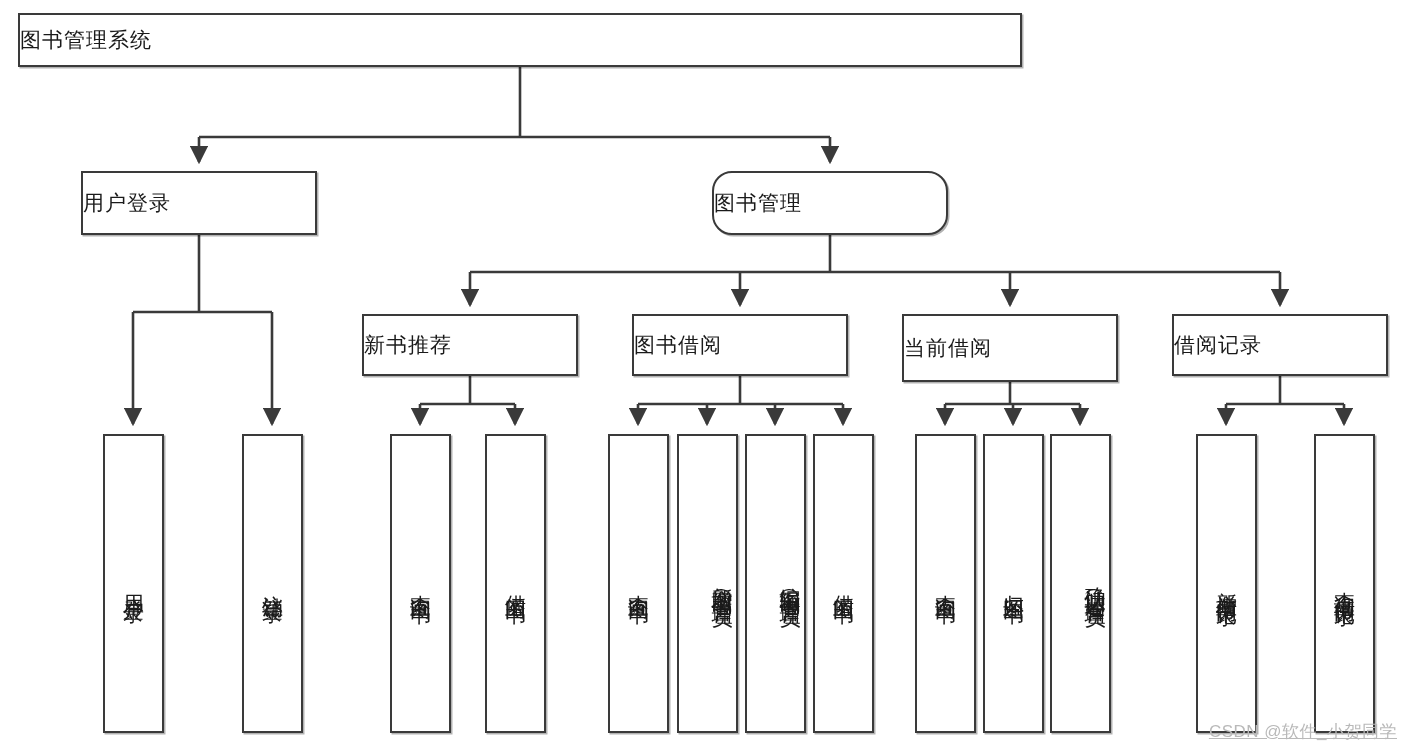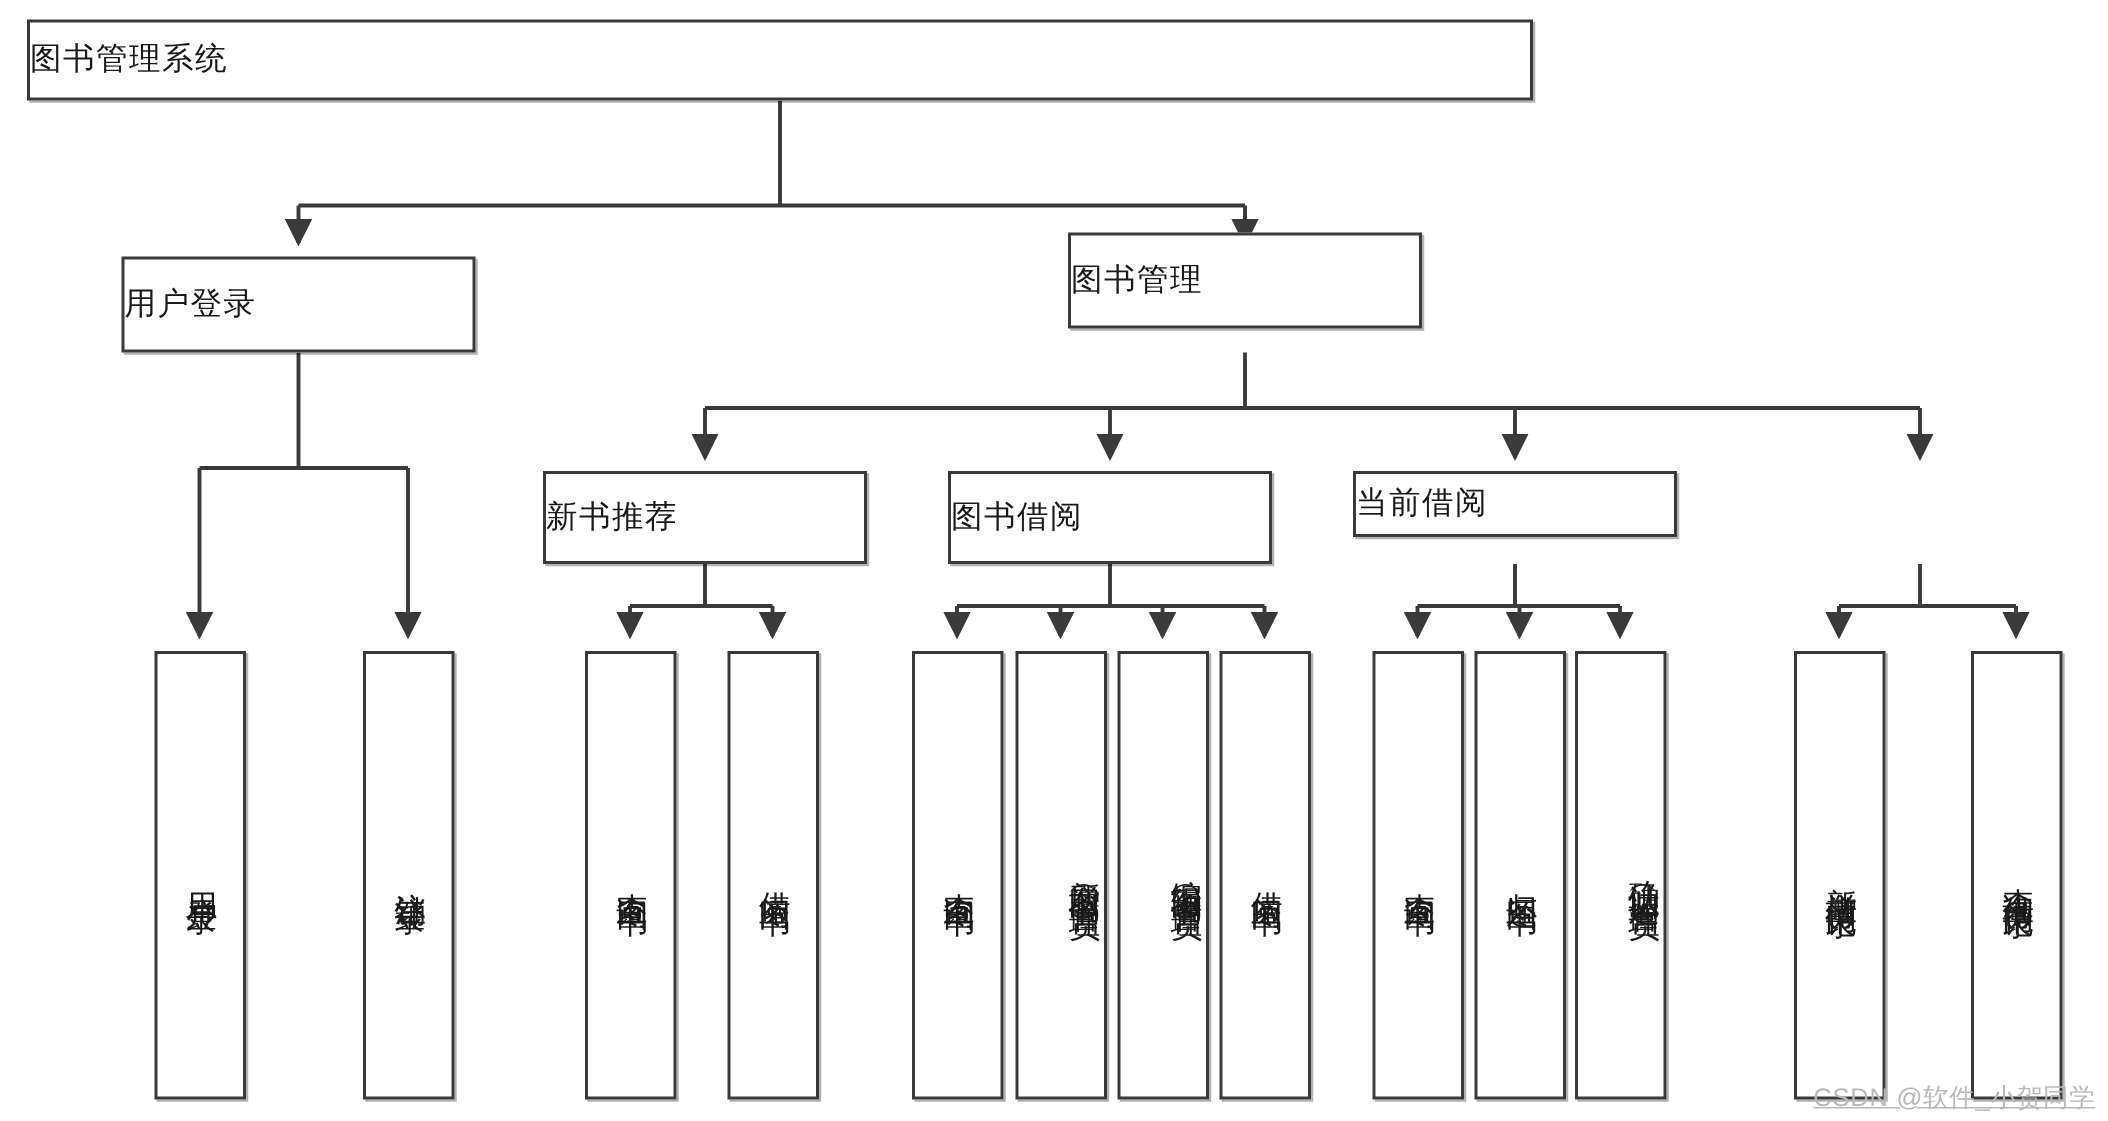--- a/index.html
+++ b/index.html
@@ -126,32 +126,35 @@
     </g>
   </svg>
 
   <div class="node horiz" style="left:18px; top:13px; width:1004px; height:54px;">
     <span>图书管理系统</span>
   </div>
 
   <div class="node horiz" style="left:81px; top:171px; width:236px; height:64px;">
     <span>用户登录</span>
   </div>
-  <div class="node horiz" style="left:712px; top:155px; width:236px; height:64px;">
+  <div class="node horiz" style="left:712px; top:171px; width:236px; height:64px;border-radius:20px;">
     <span>图书管理</span>
   </div>
 
   <div class="node horiz" style="left:362px; top:314px; width:216px; height:62px;">
     <span>新书推荐</span>
   </div>
   <div class="node horiz" style="left:632px; top:314px; width:216px; height:62px;">
     <span>图书借阅</span>
   </div>
-  <div class="node horiz" style="left:902px; top:314px; width:216px; height:44px;">
+  <div class="node horiz" style="left:902px; top:314px; width:216px; height:68px;">
     <span>当前借阅</span>
+  </div>
+  <div class="node horiz" style="left:1172px; top:314px; width:216px; height:62px;">
+    <span>借阅记录</span>
   </div>
 
   <div class="node vert" style="left:103px; top:434px; width:61px; height:299px; align-items:center;">
     <span class="vtext">用户登录</span>
   </div>
   <div class="node vert" style="left:242px; top:434px; width:61px; height:299px; align-items:center;">
     <span class="vtext">注销登录</span>
   </div>
 
   <div class="node vert" style="left:390px; top:434px; width:61px; height:299px; align-items:center;">

